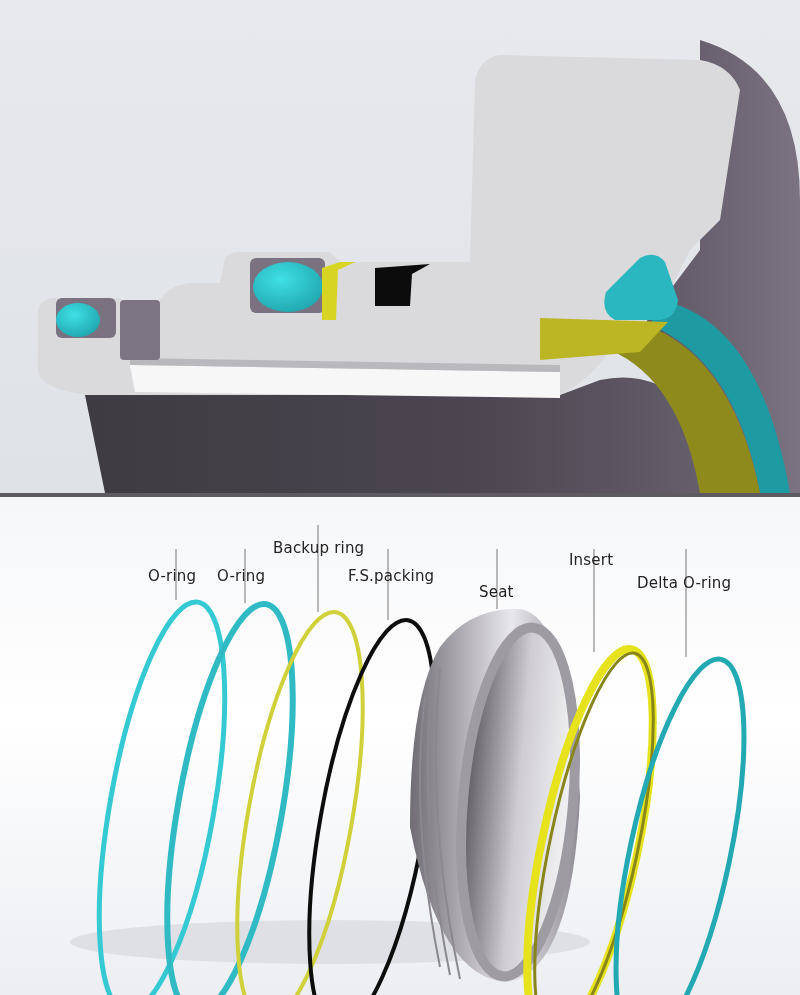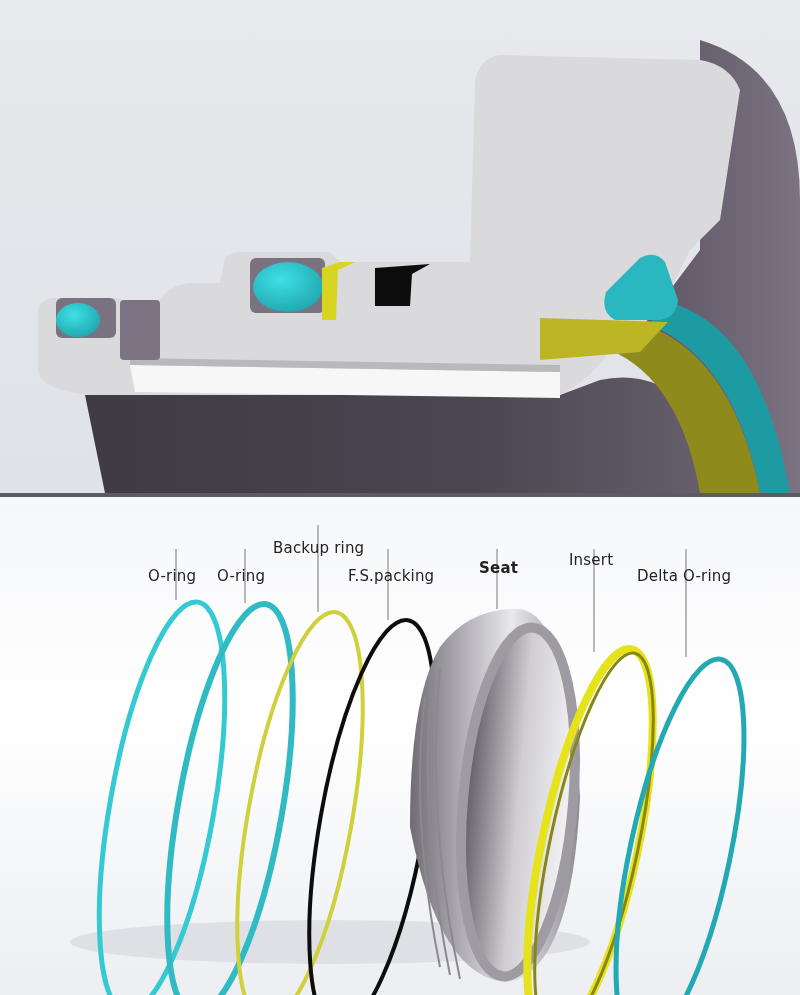--- a/index.html
+++ b/index.html
@@ -113,16 +113,16 @@
     <ellipse cx="590" cy="348" rx="48" ry="200" transform="rotate(12 590 348)" fill="none" stroke="#e6e21c" stroke-width="8"></ellipse>
     <ellipse cx="594" cy="348" rx="44" ry="196" transform="rotate(12 594 348)" fill="none" stroke="#88861a" stroke-width="3"></ellipse>
 
     <ellipse cx="680" cy="356" rx="50" ry="198" transform="rotate(12 680 356)" fill="none" stroke="#22a9b4" stroke-width="5"></ellipse>
   </svg>
 
   <div class="label" style="left:148px;top:30px;">O-ring</div>
   <div class="label" style="left:217px;top:30px;">O-ring</div>
   <div class="label" style="left:273px;top:2px;">Backup ring</div>
   <div class="label" style="left:348px;top:30px;">F.S.packing</div>
-  <div class="label" style="left:479px;top:22px;font-weight:bold;">Seat</div>
+  <div class="label" style="left:479px;top:46px;">Seat</div>
   <div class="label" style="left:569px;top:14px;">Insert</div>
-  <div class="label" style="left:637px;top:30px;">Delta O-ring</div>
+  <div class="label" style="left:637px;top:37px;">Delta O-ring</div>
 </div>
 
 </body></html>

